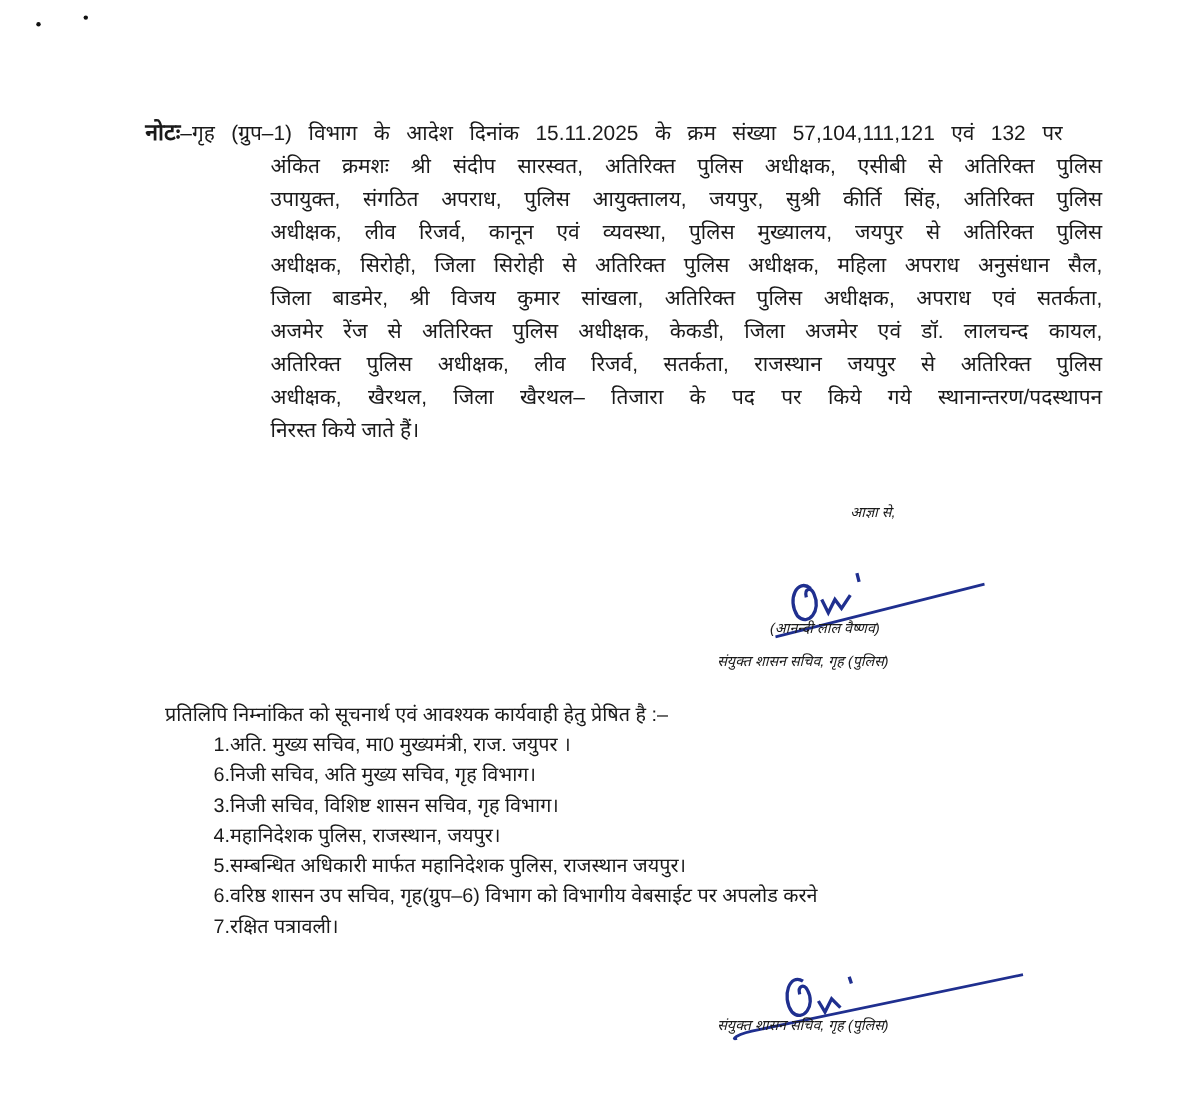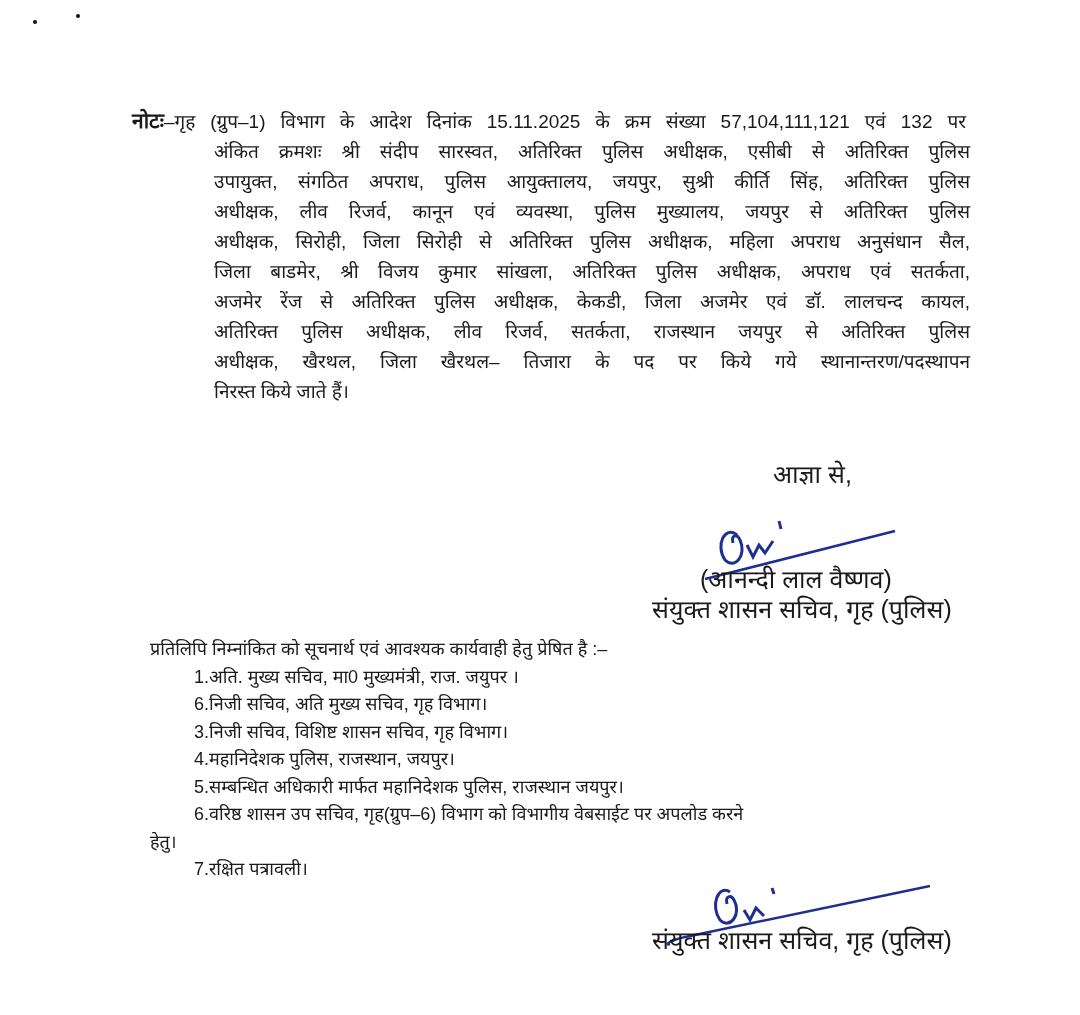--- a/index.html
+++ b/index.html
@@ -7,25 +7,25 @@
     width:1080px; height:1015px; background:#ffffff; position:relative; overflow:hidden;
     font-family: "Liberation Sans", "DejaVu Sans", sans-serif; color:#1a1a1a;
   }
   .dot { position:absolute; width:4px; height:4px; border-radius:50%; background:#111; }
   .note-block { position:absolute; left:132px; top:106px; width:834px; }
   .note-line {
     font-size:19px; line-height:30px; white-space:nowrap;
     text-align:justify; text-align-last:justify; display:block;
   }
   .note-line.first { width:834px; }
-  .note-line.indent { margin-left:82px; width:756px; }
+  .note-line.indent { margin-left:114px; width:756px; }
   .note-line.last { text-align-last:left; }
   .note-label { font-weight:bold; font-size:21px; }
   .sig { position:absolute; pointer-events:none; }
-  .right { position:absolute; font-size:25px; white-space:nowrap; }
+  .right { position:absolute; font-size:13px; white-space:nowrap;font-style:italic; }
   .copy-list { position:absolute; left:118px; top:636px; width:800px;margin-left:32px; }
   .copy-row { font-size:18px; line-height:27.5px; white-space:nowrap; }
   .copy-row.ind { padding-left:44px; }
 </style>
 </head>
 <body>
 
 <div class="dot" style="left:33px;top:20px;"></div>
 <div class="dot" style="left:76px;top:14px;"></div>
 
@@ -54,21 +54,20 @@
 <div class="right" style="left:652px;top:591px;">संयुक्त शासन सचिव, गृह (पुलिस)</div>
 
 <div class="copy-list">
   <div class="copy-row">प्रतिलिपि निम्नांकित को सूचनार्थ एवं आवश्यक कार्यवाही हेतु प्रेषित है :–</div>
   <div class="copy-row ind">1.अति. मुख्य सचिव, मा0 मुख्यमंत्री, राज. जयुपर  ।</div>
   <div class="copy-row ind">6.निजी सचिव, अति मुख्य सचिव, गृह विभाग।</div>
   <div class="copy-row ind">3.निजी सचिव, विशिष्ट शासन सचिव, गृह विभाग।</div>
   <div class="copy-row ind">4.महानिदेशक पुलिस, राजस्थान, जयपुर।</div>
   <div class="copy-row ind">5.सम्बन्धित अधिकारी मार्फत महानिदेशक पुलिस, राजस्थान जयपुर।</div>
   <div class="copy-row ind">6.वरिष्ठ शासन उप सचिव, गृह(ग्रुप–6) विभाग को विभागीय वेबसाईट पर अपलोड करने</div>
-  <div class="copy-row">हेतु।</div>
   <div class="copy-row ind">7.रक्षित पत्रावली।</div>
 </div>
 
 <svg class="sig" style="left:660px;top:880px;" width="280" height="70" viewBox="0 0 280 70">
   <path d="M70 12 C58 4, 50 26, 60 40 C70 50, 82 34, 74 20 C71 14, 65 16, 67 24" fill="none" stroke="#1f2f8f" stroke-width="3"></path>
   <path d="M84 30 L90 40 L96 28 L104 36" fill="none" stroke="#1f2f8f" stroke-width="3"></path>
   <path d="M112 8 L114 14" stroke="#1f2f8f" stroke-width="3"></path>
   <path d="M10 64 C4 66, 8 60, 30 56 L270 6" fill="none" stroke="#1f2f8f" stroke-width="2.5"></path>
 </svg>
 <div class="right" style="left:652px;top:922px;">संयुक्त शासन सचिव, गृह (पुलिस)</div>

